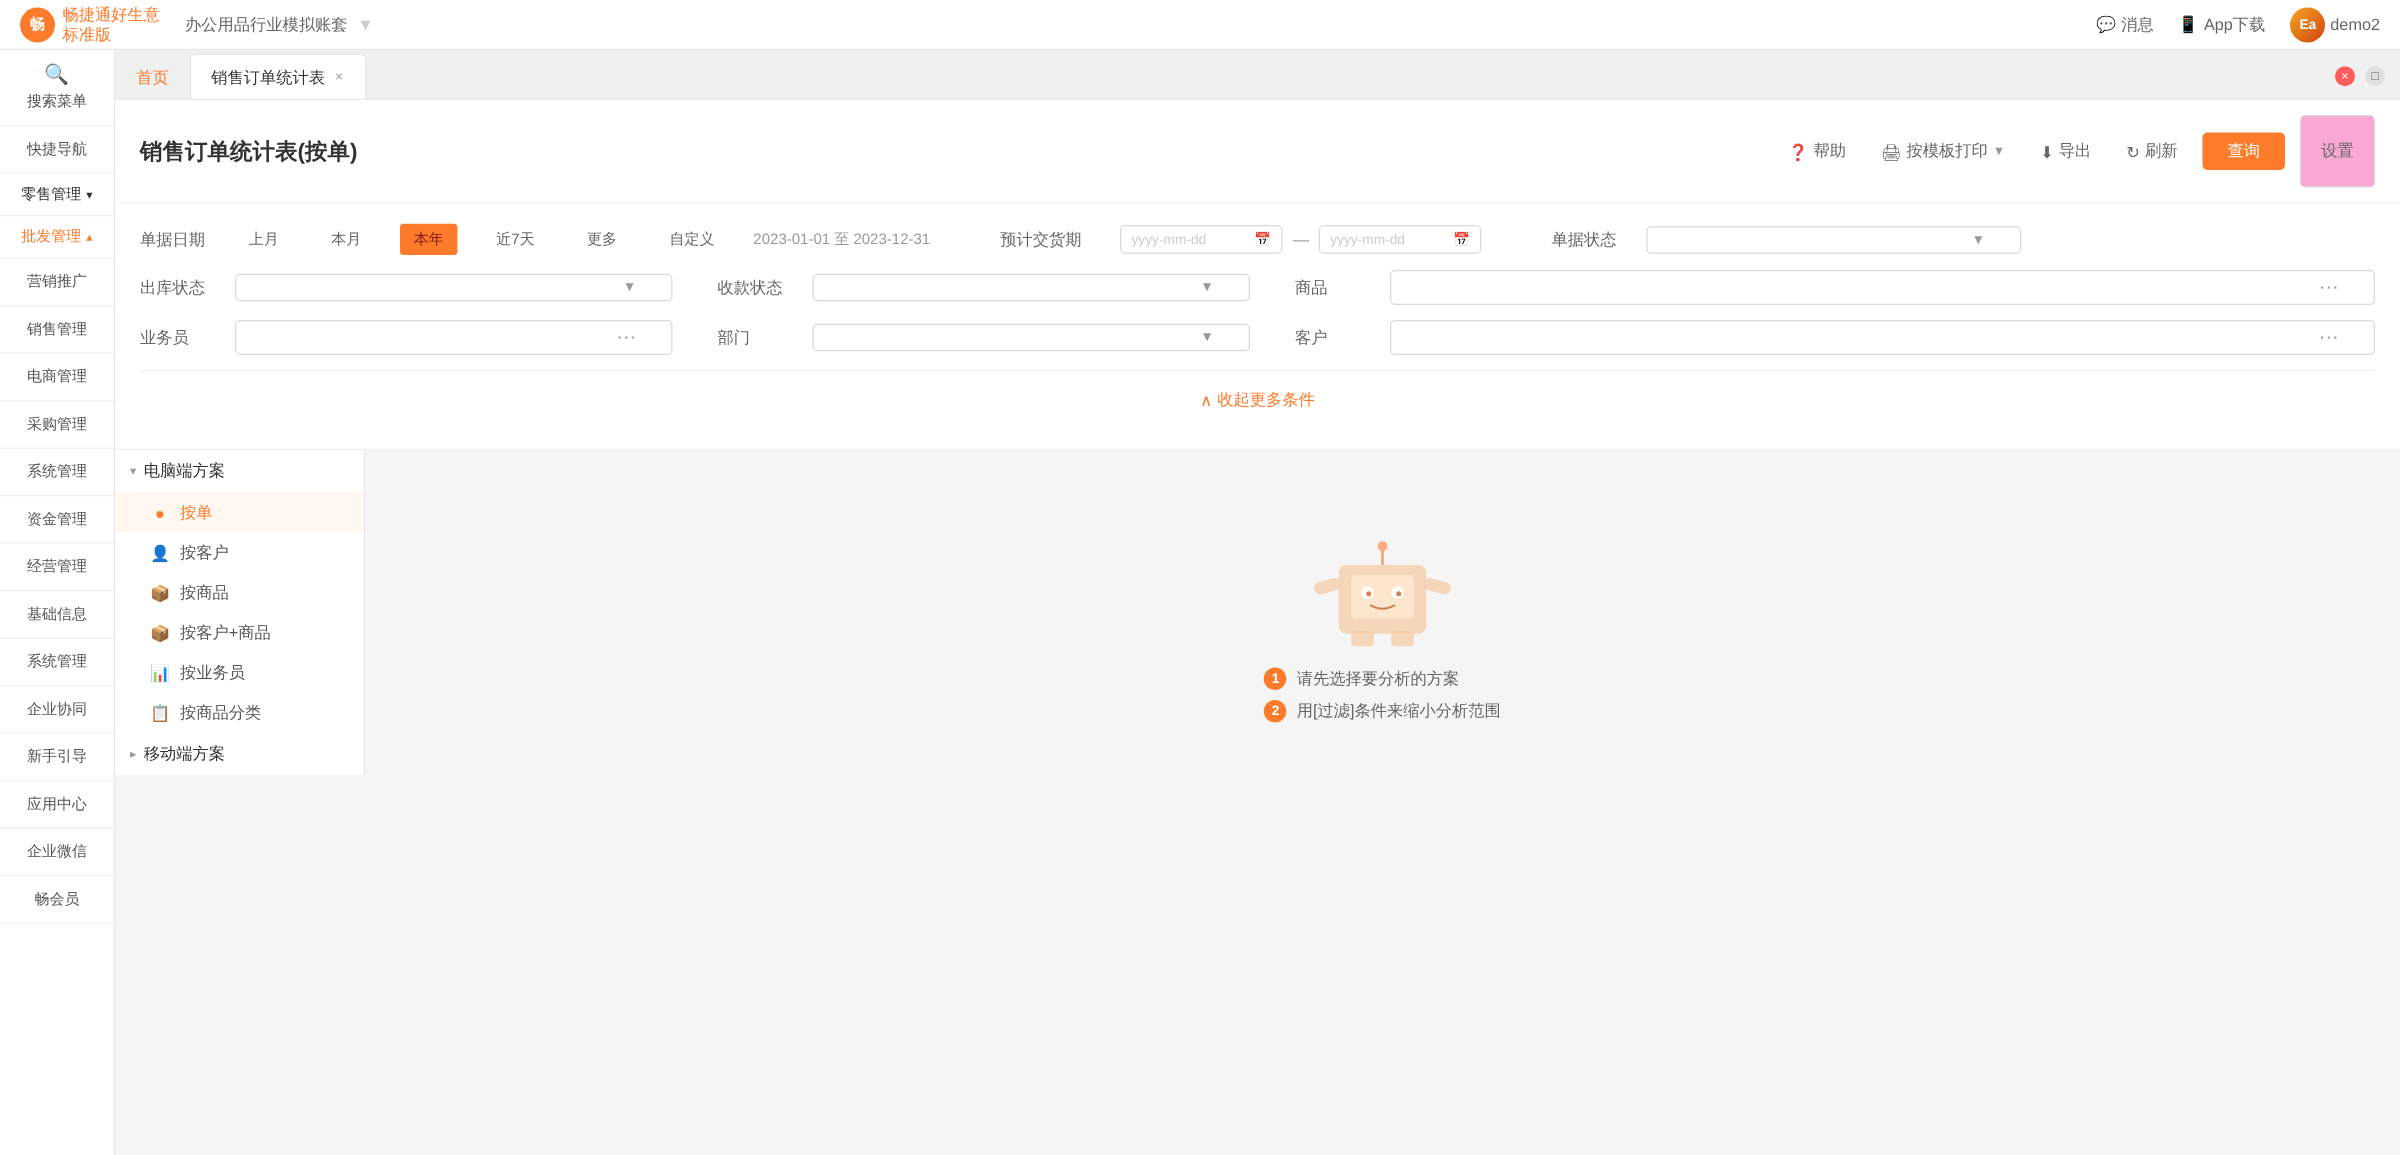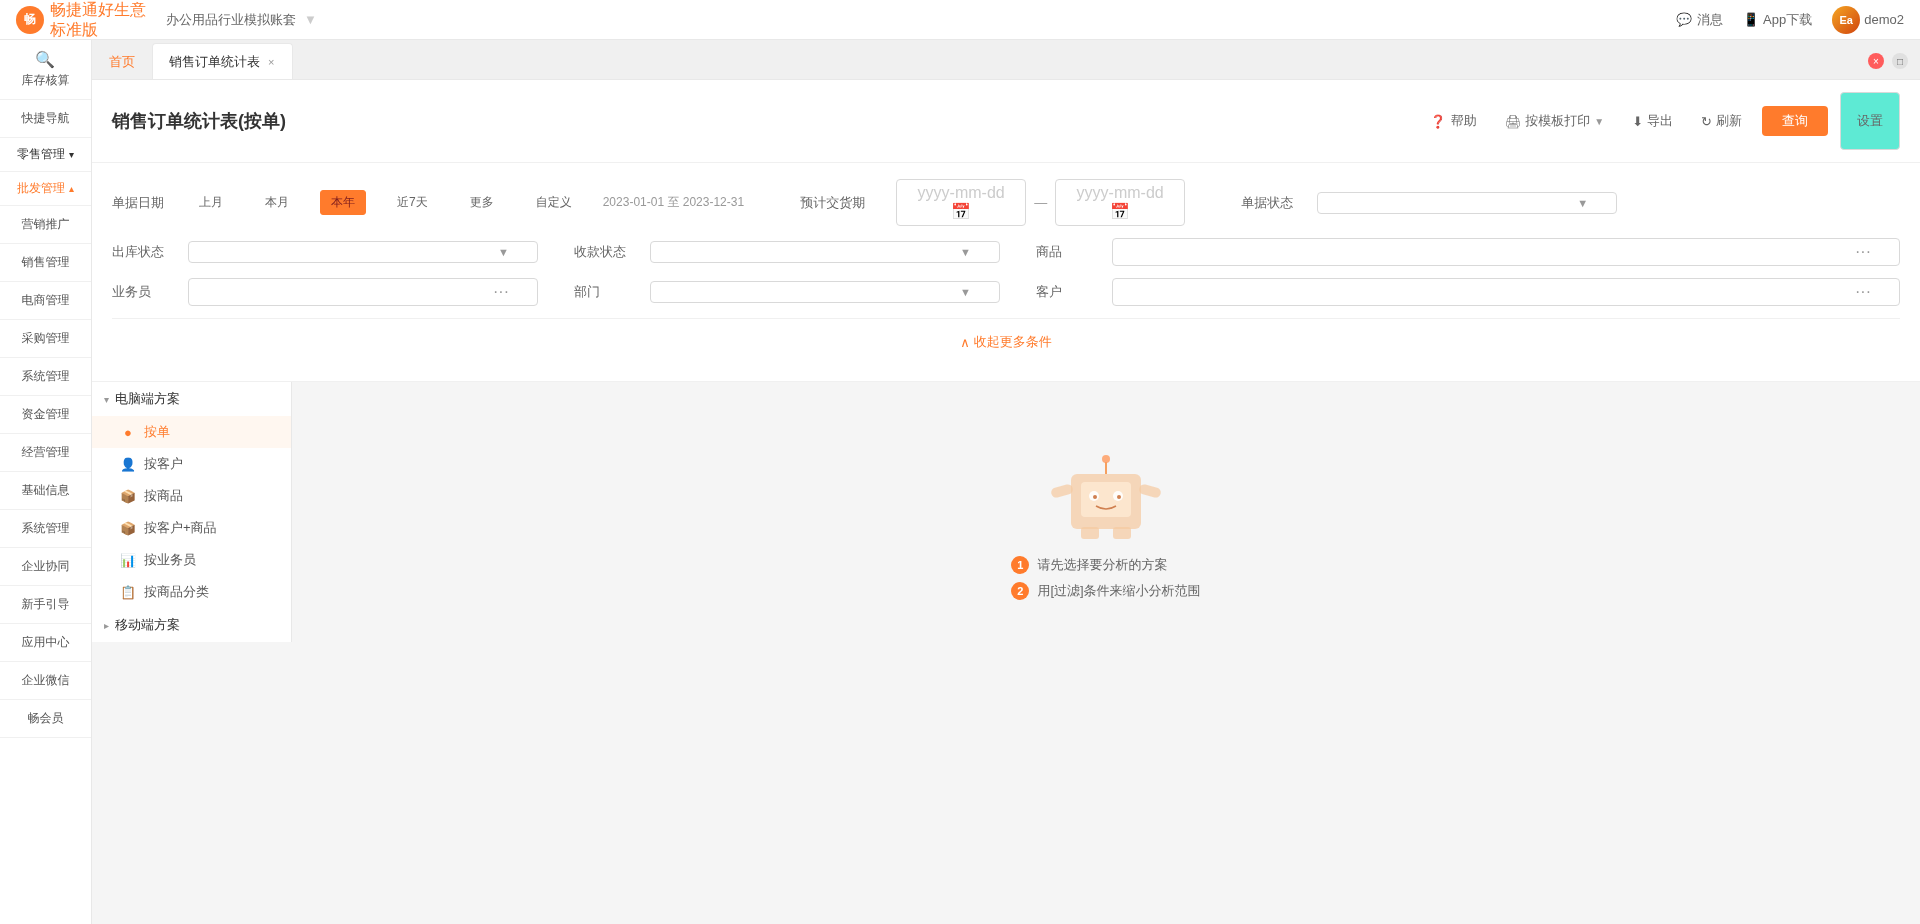--- a/index.html
+++ b/index.html
@@ -26,21 +26,21 @@
       align-items: center;
       gap: 6px;
     }
     .logo-icon {
       width: 28px; height: 28px;
       background: #ff7b2c;
       border-radius: 50%;
       display: flex; align-items: center; justify-content: center;
       color: #fff; font-size: 12px; font-weight: bold;
     }
-    .logo-text { font-size: 16px; color: #ff7b2c; line-height: 1.2; }
+    .logo-text { font-size: 13px; color: #ff7b2c; line-height: 1.2; }
     .top-header-right {
       display: flex;
       align-items: center;
       gap: 20px;
     }
     .header-action {
       display: flex; align-items: center; gap: 4px;
       color: #666; font-size: 13px; cursor: pointer;
     }
     .avatar {
@@ -182,21 +182,21 @@
     .btn-primary {
       background: #ff7b2c;
       color: #fff;
       border: none;
       padding: 6px 20px;
       border-radius: 4px;
       font-size: 13px;
       cursor: pointer;
     }
     .btn-settings {
-      background: #5eead4;
+      background: #f9a8d4;
       color: #666;
       border: 1px solid #d9d9d9;
       padding: 19px 16px;
       border-radius: 4px;
       font-size: 13px;
       cursor: pointer;
     }
 
     
     .filter-area {
@@ -243,24 +243,24 @@
     }
     .date-input-group {
       display: flex;
       align-items: center;
       gap: 8px;
     }
     .date-input {
       border: 1px solid #d9d9d9;
       padding: 4px 8px;
       border-radius: 4px;
-      font-size: 16px;
+      font-size: 11px;
       color: #999;
       width: 130px;
-      display: flex; align-items: center; justify-content: space-between; flex-direction: column;
+      display: flex; align-items: center; justify-content: space-between;
     }
     .filter-select {
       border: 1px solid #d9d9d9;
       padding: 4px 28px 4px 8px;
       border-radius: 4px;
       font-size: 13px;
       color: #333;
       background: #fff;
       min-width: 200px;
       position: relative;
@@ -421,21 +421,21 @@
       <span>demo2</span>
     </div>
   </div>
 </div>
 
 <div class="main-layout">
 
   <div class="sidebar">
     <div class="sidebar-item">
       <span class="nav-icon">🔍</span>
-      <span>库存核算</span>
+      <span>搜索菜单</span>
     </div>
     <div class="sidebar-item">
       <span>快捷导航</span>
     </div>
     <div class="sidebar-section">
       <span>零售管理</span>
       <span class="arrow">▾</span>
     </div>
     <div class="sidebar-section" style="color:#ff7b2c;">
       <span>批发管理</span>

